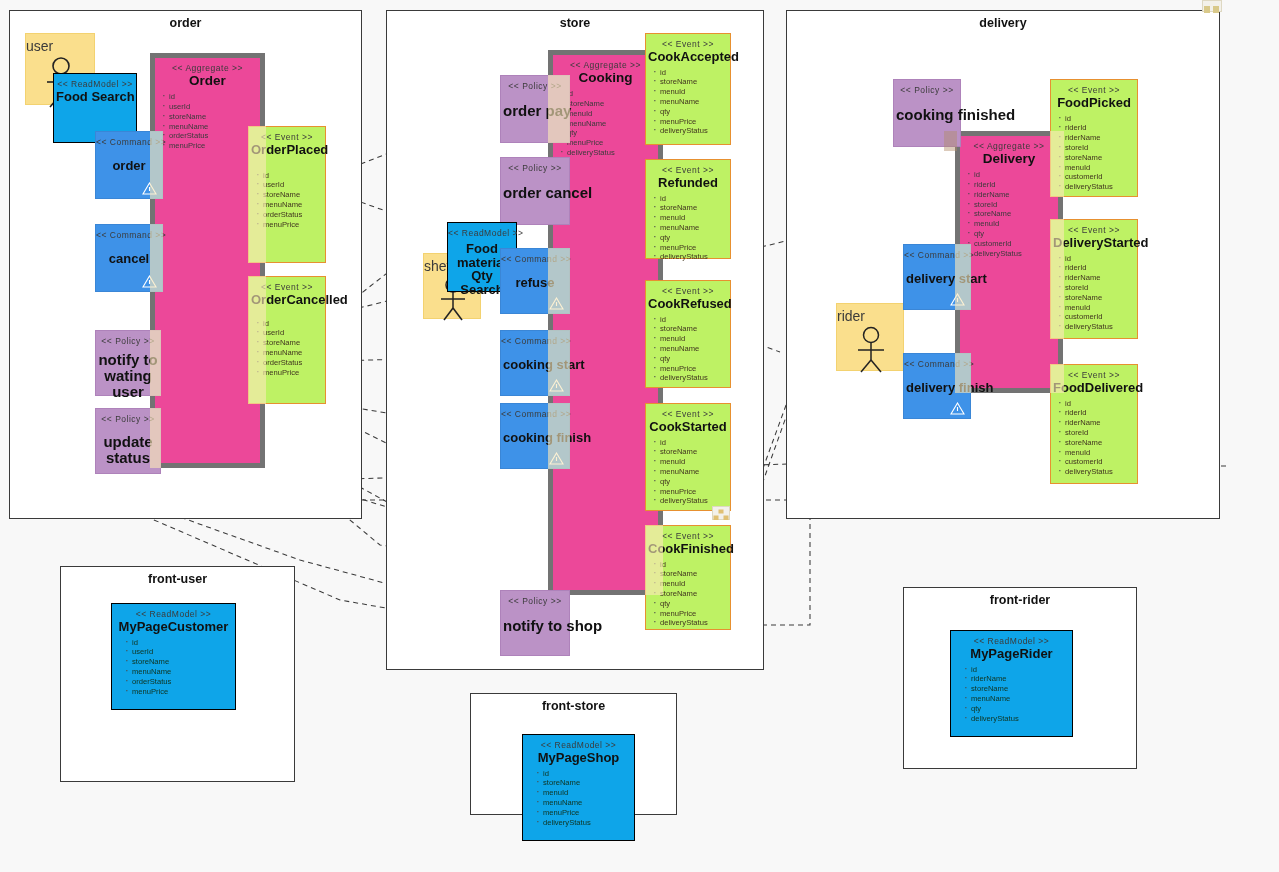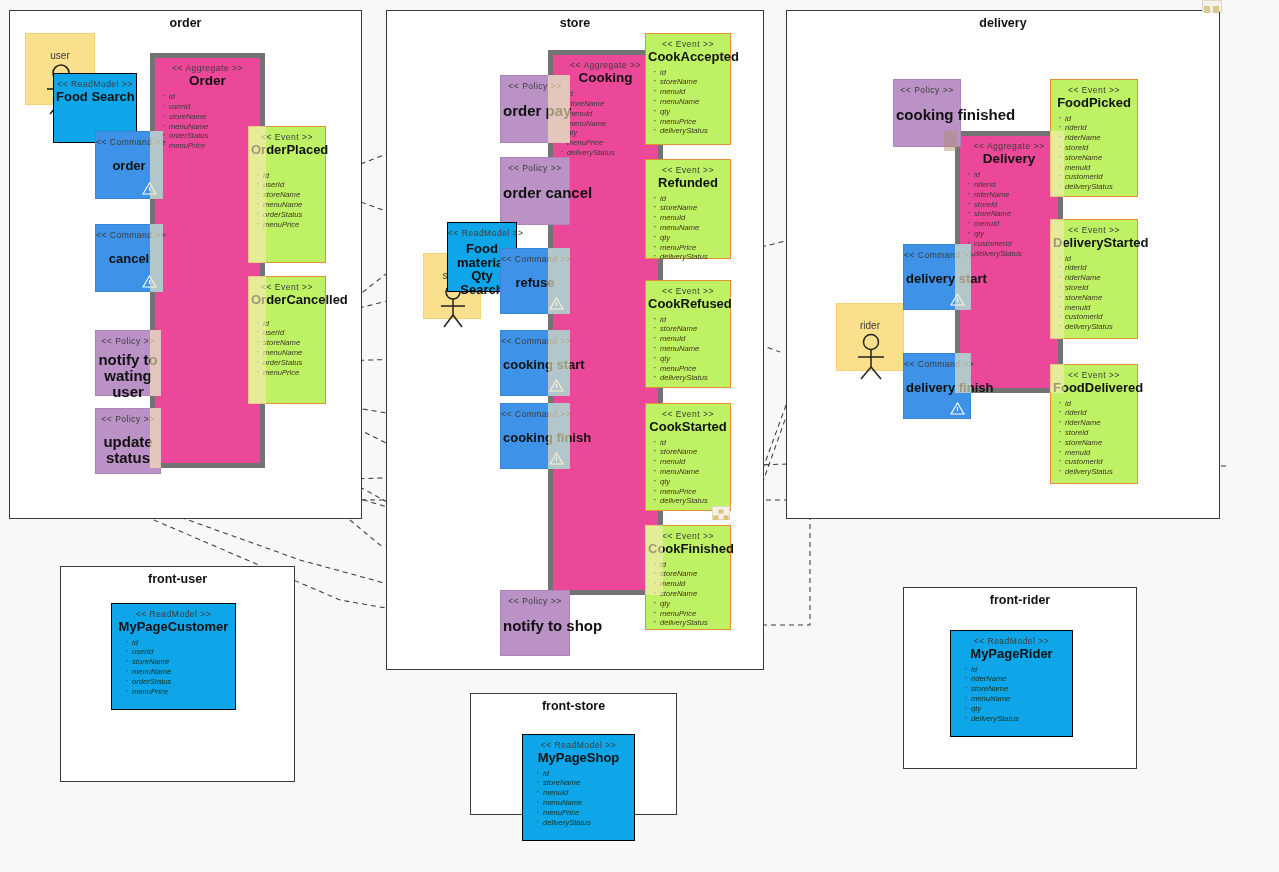--- a/index.html
+++ b/index.html
@@ -11,38 +11,38 @@
   .ctx{position:absolute;background:#ffffff;border:1px solid #3a3a3a;box-sizing:border-box;}
   .ctx-title{position:absolute;left:0;right:0;top:5px;text-align:center;
              font-size:12.5px;font-weight:bold;color:#111;}
 
   
   .card{position:absolute;box-sizing:border-box;}
   .card .stereo{text-align:center;font-size:8.5px;color:#3b3b3b;letter-spacing:.5px;
                 padding-top:5px;white-space:nowrap;}
   .card .ttl{text-align:center;font-size:13px;font-weight:bold;color:#111;
              line-height:1.05;padding:1px 2px 2px 2px;white-space:nowrap;}
-  .card ul{margin:2px 0 0 0;padding:0 0 0 14px;list-style:none;font-style:italic;}
+  .card ul{margin:2px 0 0 0;padding:0 0 0 14px;list-style:none;}
   .card li{font-size:7.6px;line-height:9.8px;color:#3a3a3a;position:relative;white-space:nowrap;}
   .card li:before{content:"\00B7";position:absolute;left:-7px;top:-1px;font-size:11px;color:#4a4a4a;}
 
   .aggregate{background:#ec4899;border:5px solid #737373;}
   .aggregate .ttl{font-size:13.5px;}
   .event{background:#bef264;border:1px solid #e79030;}
   .event .ttl{font-size:13px;}
   .event li{color:#40341f;}
   .command{background:#3e92e8;border:1px solid #3a86d6;}
   .command .ttl{font-size:13px;padding-top:12px;}
   .policy{background:#bb92c6;border:1px solid #ae82ba;}
   .policy .ttl{font-size:15px;padding-top:12px;}
   .readmodel{background:#0ea5e9;border:1px solid #000000;}
   .readmodel .ttl{font-size:13px;text-align:center;}
   .readmodel li{color:#10331f;}
   .actor{background:#fadf8d;border:1px solid #f3d270;}
-  .actor .aname{text-align:center;font-size:10px;color:#3b3b3b;padding-top:16px;}
+  .actor .aname{font-size:14px;color:#3b3b3b;padding-top:4px;}
 
   
   .warn{position:absolute;right:5px;bottom:3px;width:15px;height:13px;}
 
   
   .cluster-badge{position:absolute;width:18px;height:14px;background:#f3f1ea;
                  border:1px solid #ded8c2;box-sizing:border-box;}
 
   
   .lane{position:absolute;background:rgba(252,233,184,.62);pointer-events:none;}

